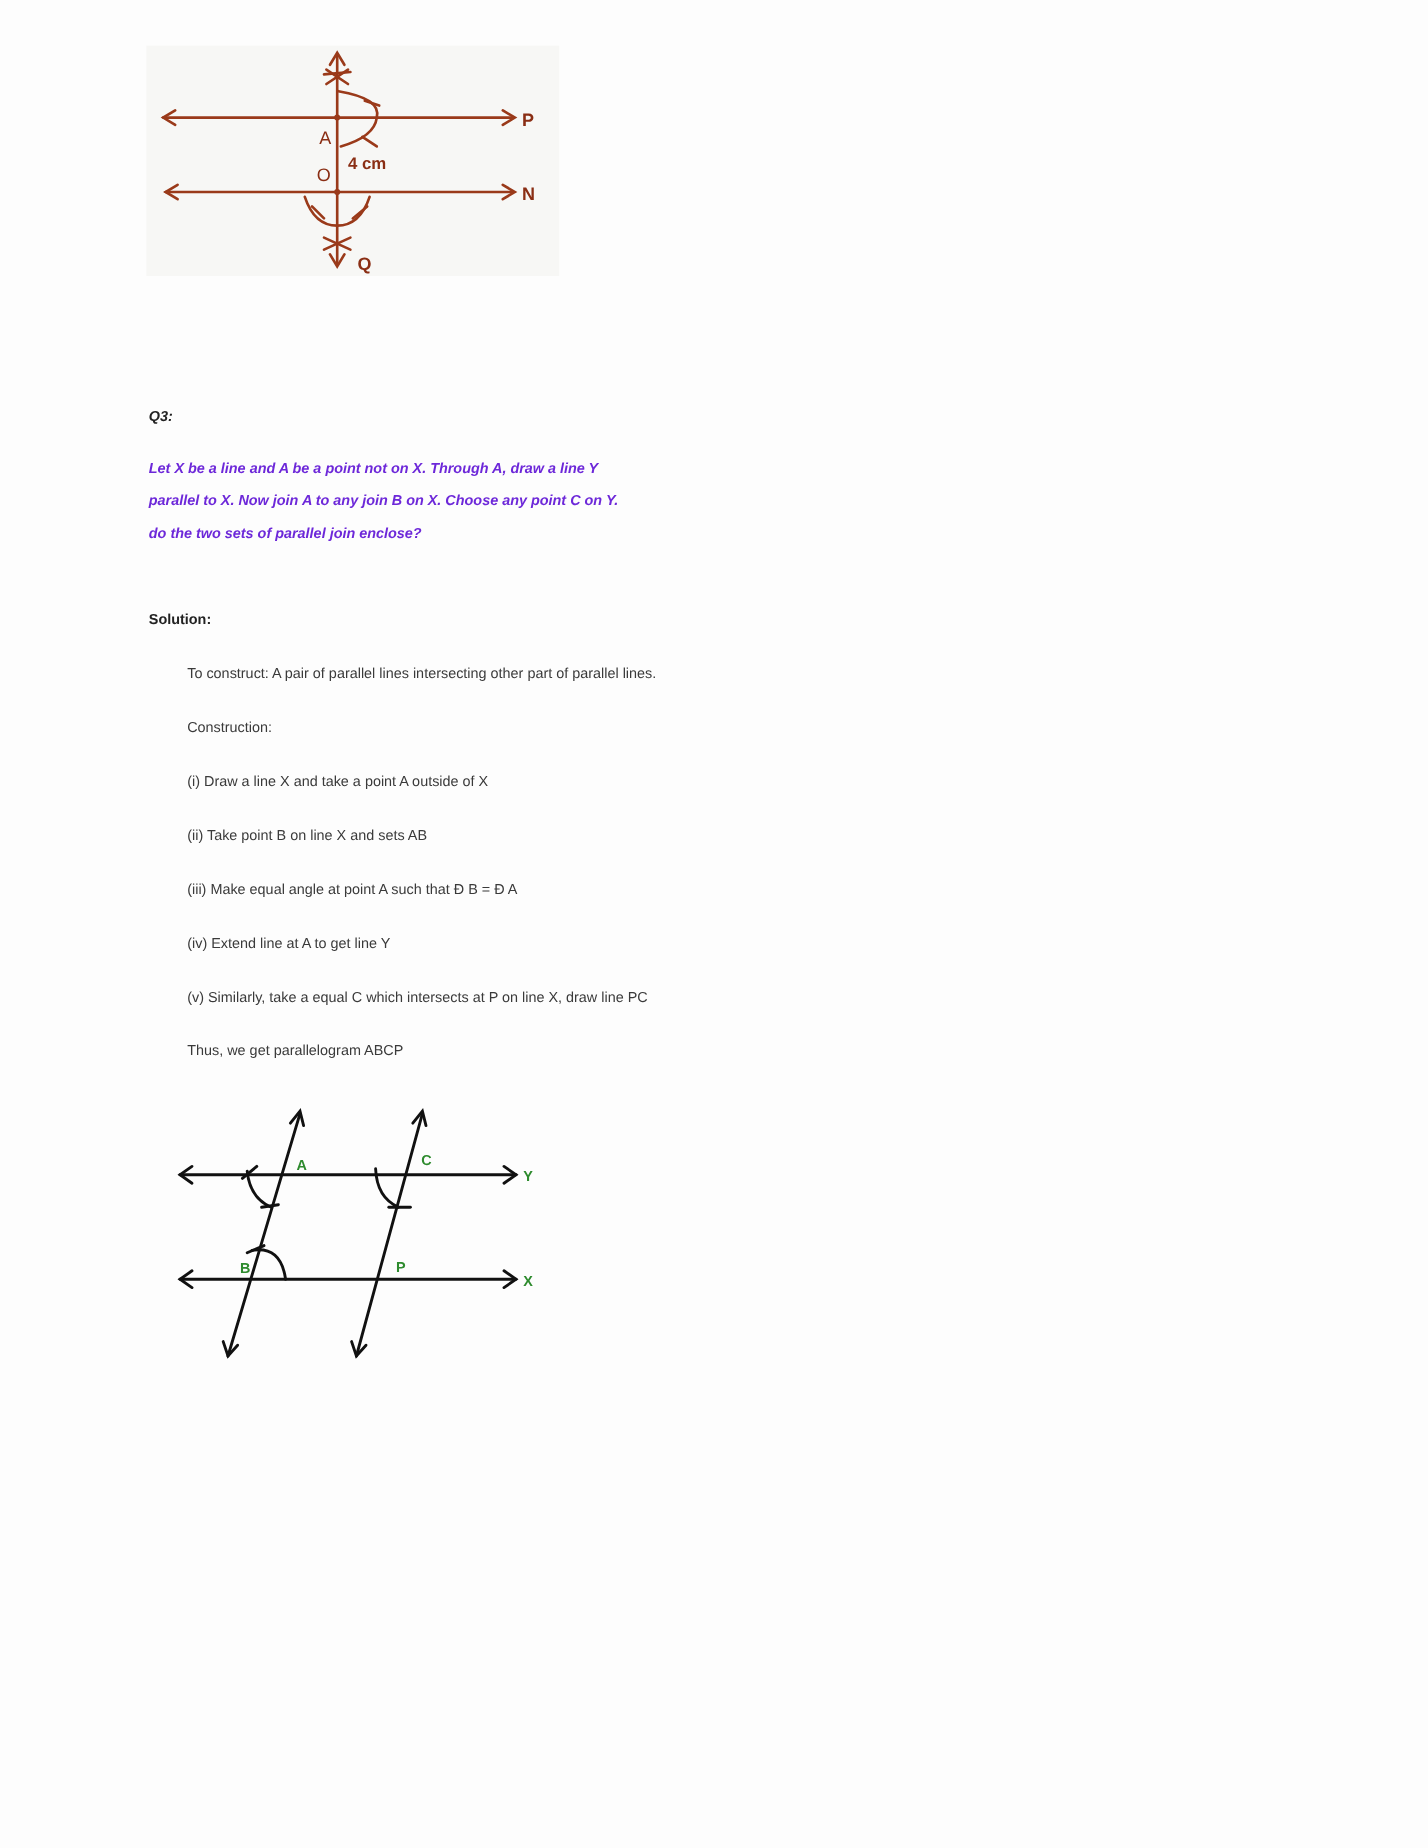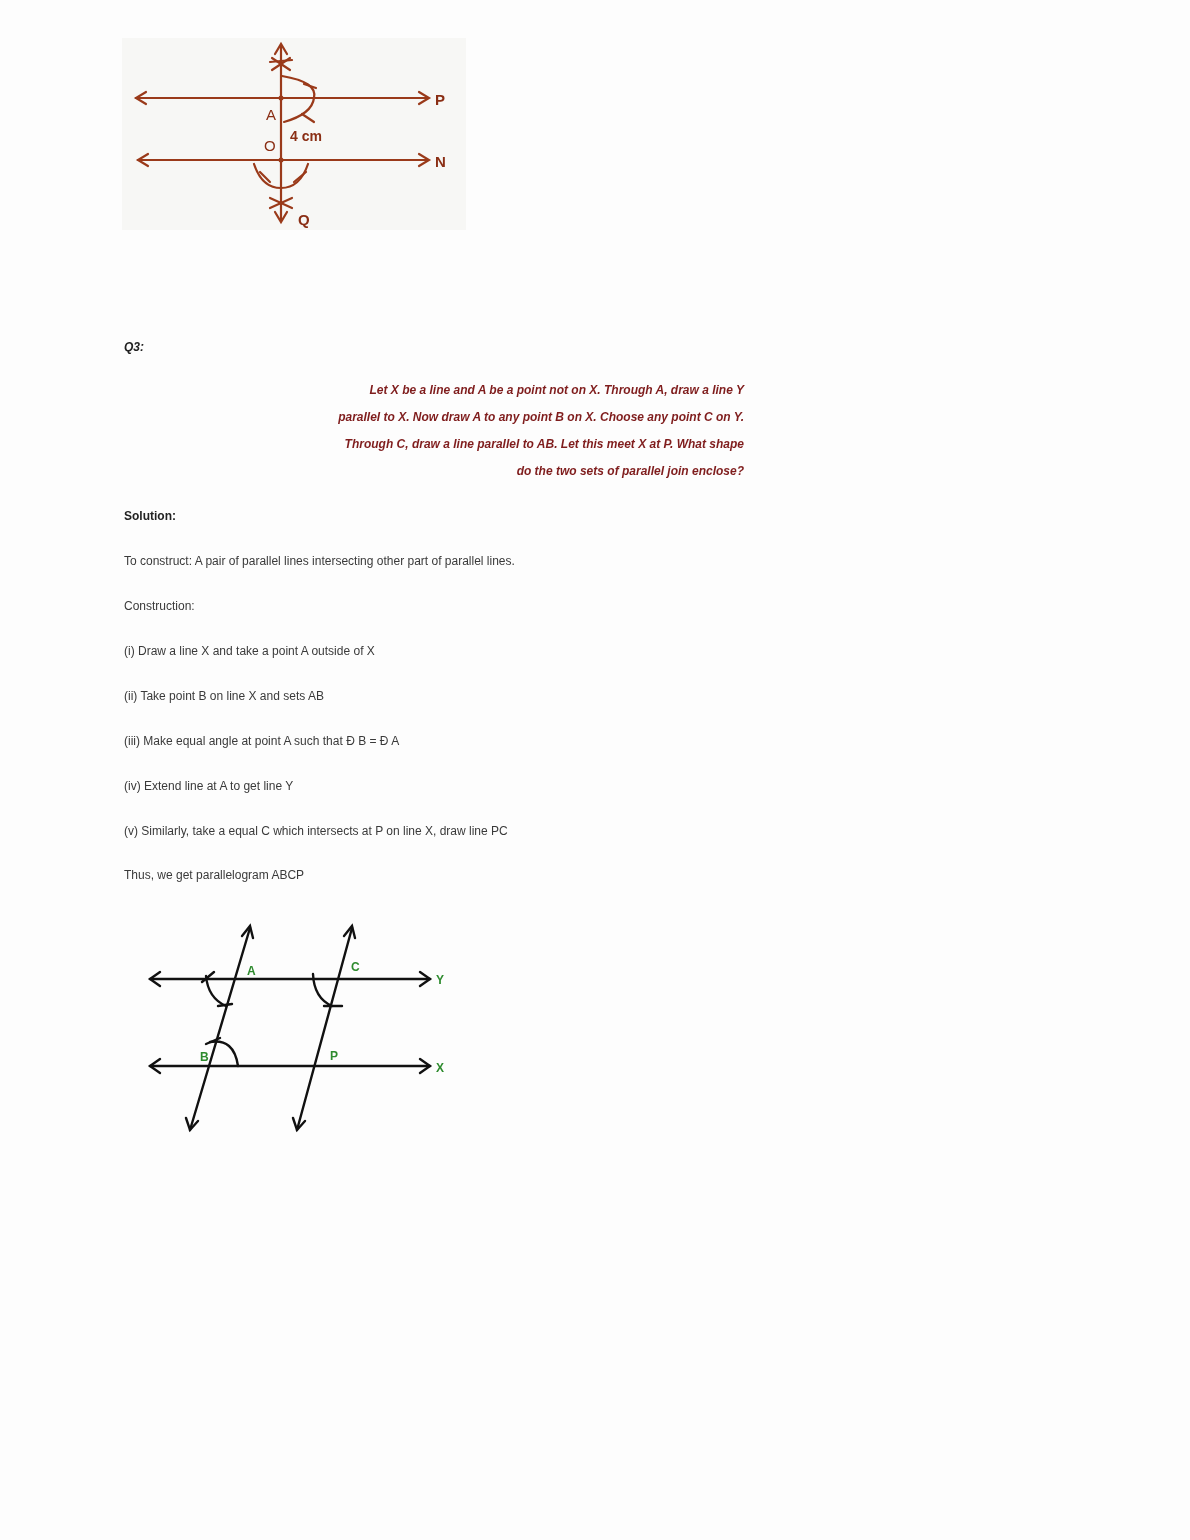--- a/index.html
+++ b/index.html
@@ -41,32 +41,32 @@
     .q-label {
       top: 334px;
       font-weight: bold;
       font-style: italic;
       color: #222;
     }
     .question {
       top: 377px;
       font-weight: bold;
       font-style: italic;
-      color: #7f1d1d;
+      color: #6d28d9;
       white-space: normal;
       width: 620px;
-      text-align: right;
     }
     .solution-label {
       top: 503px;
       font-weight: bold;
       color: #222;
     }
     .line {
       color: #3a3a3a;
+      margin-left: 32px;
     }
   </style>
 </head>
 <body>
 
 <div id="fig1" class="figure">
   <svg width="344" height="192" viewBox="0 0 344 192" xmlns="http://www.w3.org/2000/svg">
     <g stroke="#9a3a1a" stroke-width="2.2" fill="none" stroke-linecap="round">
 
       <line x1="14" y1="60" x2="305" y2="60"></line>
@@ -105,22 +105,21 @@
       <text x="142" y="113" font-size="15" font-weight="normal">O</text>
       <text x="176" y="187" font-size="15">Q</text>
       <text x="168" y="103" font-size="14">4 cm</text>
     </g>
   </svg>
 </div>
 
 <div class="text q-label">Q3:</div>
 <div class="text question">
   <div>Let X be a line and A be a point not on X. Through A, draw a line Y</div>
-  <div>parallel to X. Now draw A to any point B on X. Choose any point C on Y.</div>
-  <div>Through C, draw a line parallel to AB. Let this meet X at P. What shape</div>
+  <div>parallel to X. Now join A to any join B on X. Choose any point C on Y.</div>
   <div>do the two sets of parallel join enclose?</div>
 </div>
 
 <div class="text solution-label">Solution:</div>
 <div class="text line" style="top:548px">To construct: A pair of parallel lines intersecting other part of parallel lines.</div>
 <div class="text line" style="top:593px">Construction:</div>
 <div class="text line" style="top:638px">(i) Draw a line X and take a point A outside of X</div>
 <div class="text line" style="top:683px">(ii) Take point B on line X and sets AB</div>
 <div class="text line" style="top:728px">(iii) Make equal angle at point A such that Ð B = Ð A</div>
 <div class="text line" style="top:773px">(iv) Extend line at A to get line Y</div>

